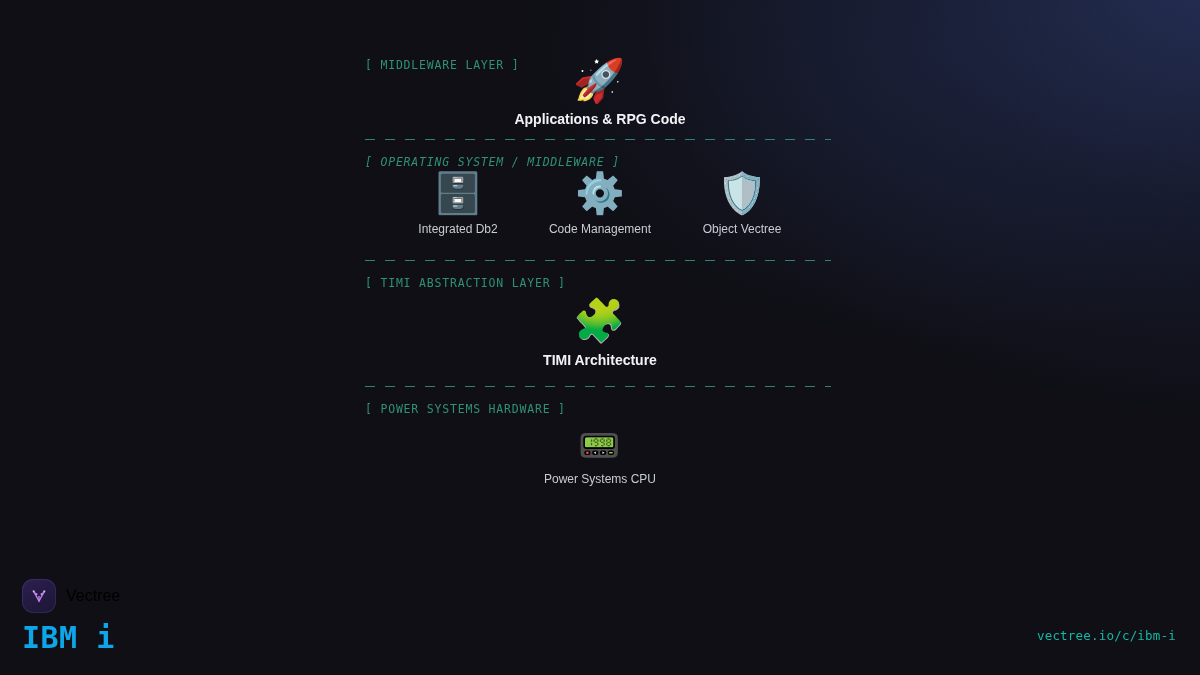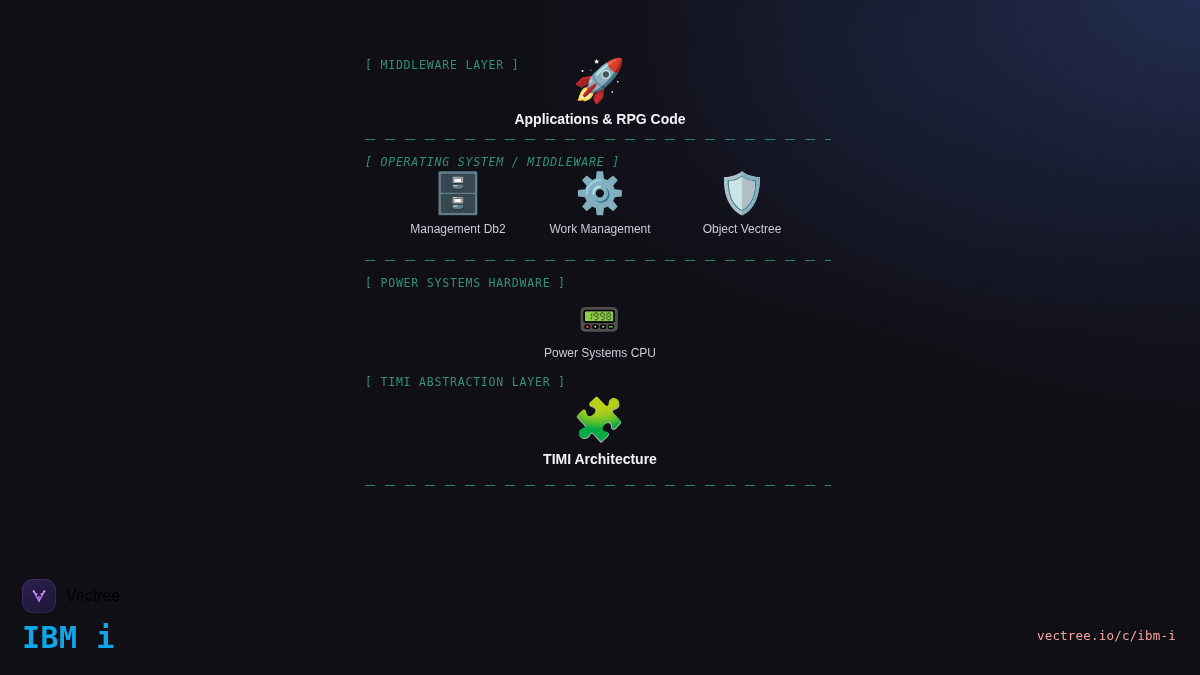--- a/index.html
+++ b/index.html
@@ -146,21 +146,21 @@
     letter-spacing:0.5px;
     line-height:1;
   }
 
   #footer-url {
     position:absolute;
     right:24px;
     bottom:32px;
     font-family:"DejaVu Sans Mono", monospace;
     font-size:12.5px;
-    color:#fca5a5;
+    color:#14b8a6;
     letter-spacing:0.2px;
   }
 </style>
 </head>
 <body>
 
 <div id="bg-glow"></div>
 
 <div id="stack">
     <div class="layer l1">
@@ -171,51 +171,51 @@
           <div class="node-label primary">Applications &amp; RPG Code</div>
         </div>
       </div>
       <div class="divider"></div>
     </div>
     <div class="layer l2">
       <div class="layer-label">[ OPERATING SYSTEM / MIDDLEWARE ]</div>
       <div class="node-row cols-3">
         <div class="node">
           <span class="node-icon icon-md">🗄️</span>
-          <div class="node-label secondary">Management Db2</div>
+          <div class="node-label secondary">Integrated Db2</div>
         </div>
         <div class="node">
           <span class="node-icon icon-md">⚙️</span>
-          <div class="node-label secondary">Work Management</div>
+          <div class="node-label secondary">Code Management</div>
         </div>
         <div class="node">
           <span class="node-icon icon-md">🛡️</span>
           <div class="node-label secondary">Object Vectree</div>
+        </div>
+      </div>
+      <div class="divider"></div>
+    </div>
+    <div class="layer l3">
+      <div class="layer-label">[ TIMI ABSTRACTION LAYER ]</div>
+      <div class="node-row cols-1">
+        <div class="node">
+          <span class="node-icon icon-lg">🧩</span>
+          <div class="node-label primary">TIMI Architecture</div>
         </div>
       </div>
       <div class="divider"></div>
     </div>
     <div class="layer l4">
       <div class="layer-label">[ POWER SYSTEMS HARDWARE ]</div>
       <div class="node-row cols-1">
         <div class="node">
           <span class="node-icon icon-sm">📟</span>
           <div class="node-label secondary">Power Systems CPU</div>
         </div>
       </div>
-    </div>
-    <div class="layer l3">
-      <div class="layer-label">[ TIMI ABSTRACTION LAYER ]</div>
-      <div class="node-row cols-1">
-        <div class="node">
-          <span class="node-icon icon-lg">🧩</span>
-          <div class="node-label primary">TIMI Architecture</div>
-        </div>
-      </div>
-      <div class="divider"></div>
     </div>
   </div>
 
 <div id="footer-brand">
   <div id="brand-row">
     <div id="brand-logo">
       <svg width="20" height="20" viewBox="0 0 24 24" aria-hidden="true">
         <g stroke="#c07df0" stroke-width="1.6" fill="none" stroke-linecap="round">
           <path d="M6 7 L12 18 L18 7"></path>
           <path d="M6 7 L8.4 10.2"></path>

